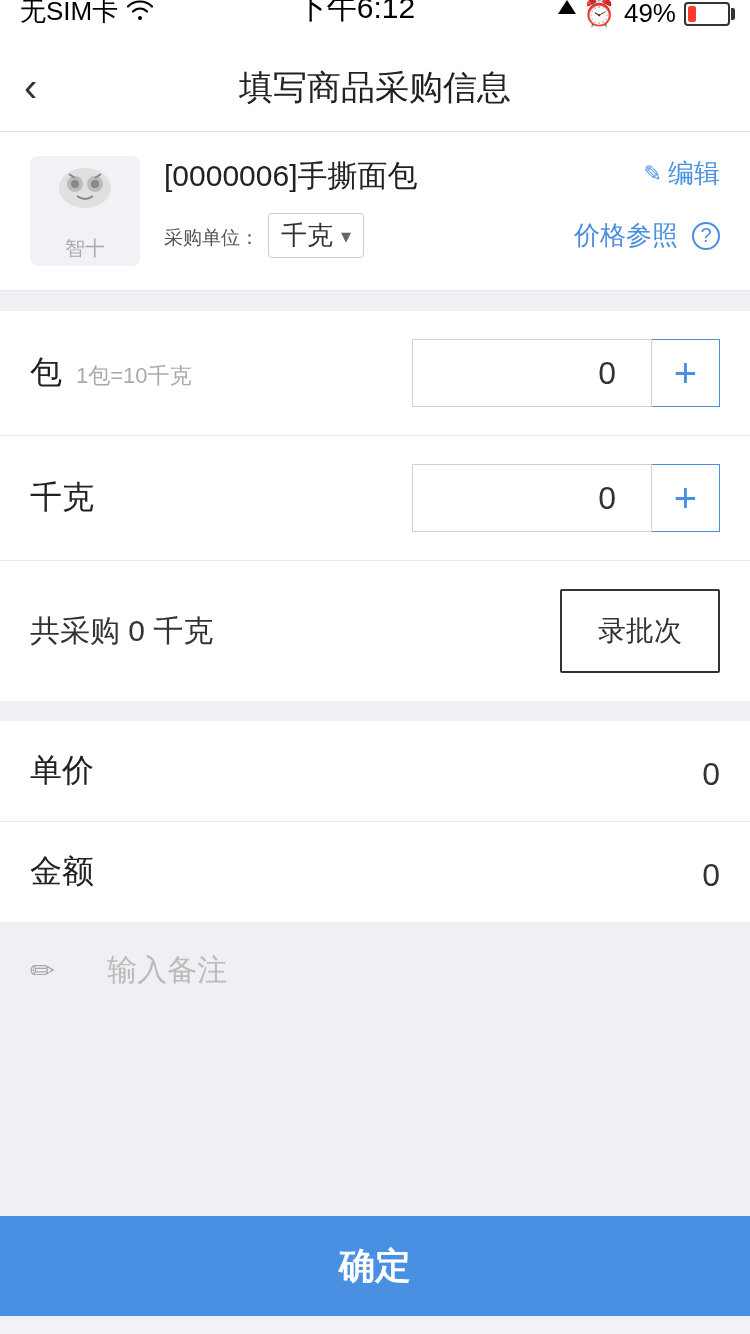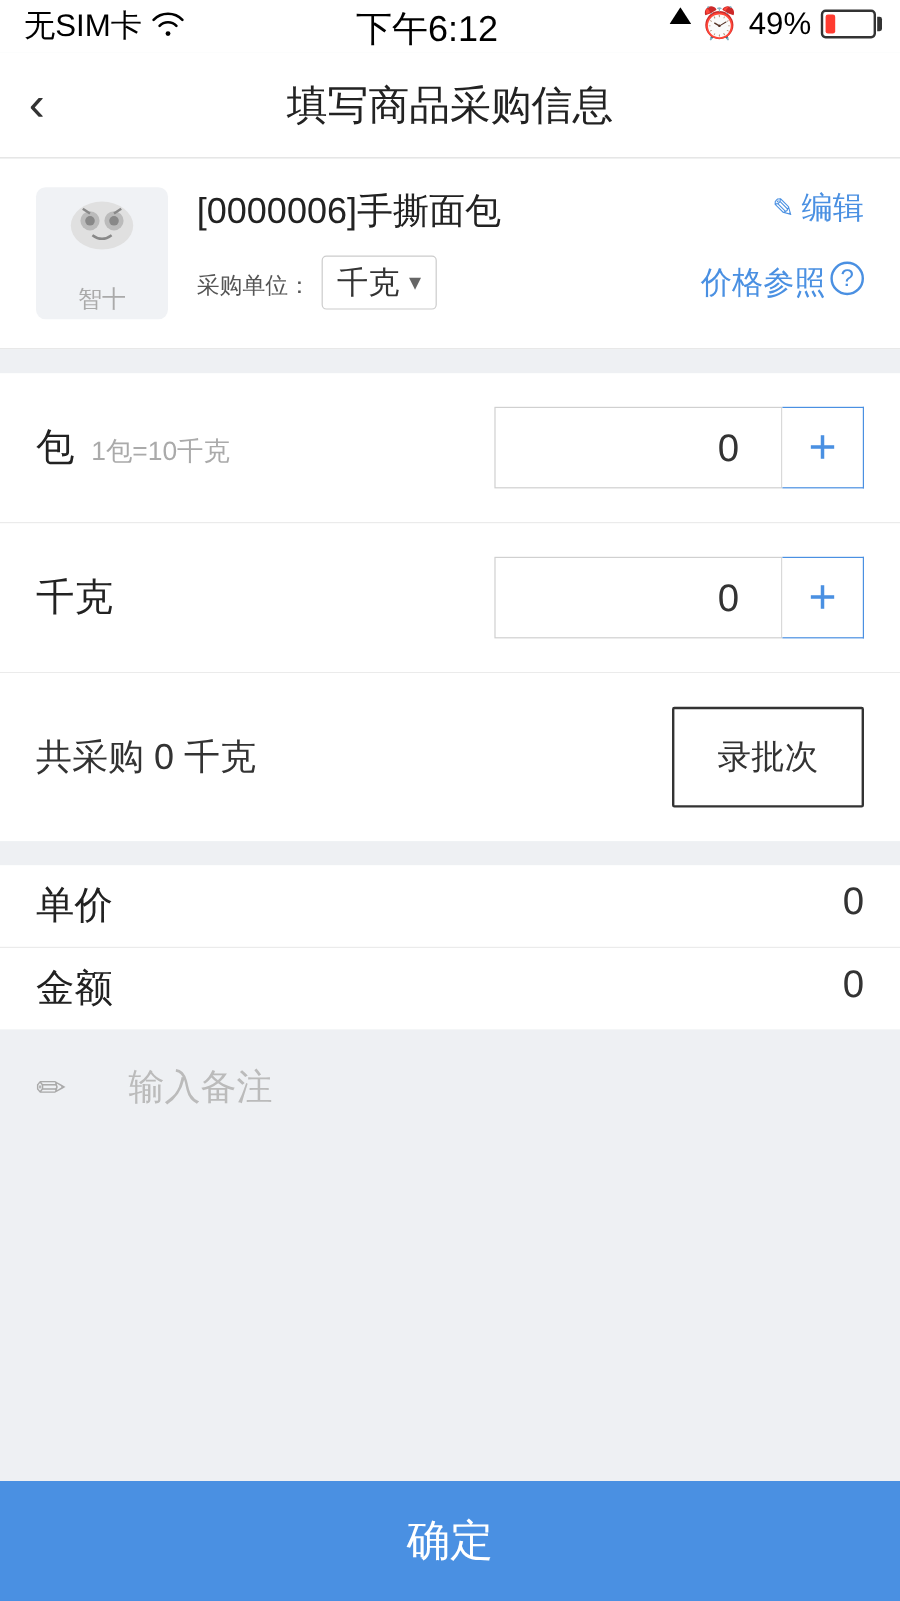--- a/index.html
+++ b/index.html
@@ -12,23 +12,23 @@
       font-size: 32px;
       color: #333;
     }
 
     
     .status-bar {
       width: 750px;
       height: 44px;
       background: #fff;
       display: flex;
-      align-items: flex-start;
-      justify-content: space-between;
-      padding: 4px 20px;
+      align-items: flex-end;
+      justify-content: space-between;
+      padding: 15px 20px;
       font-size: 28px;
       color: #000;
     }
     .status-left {
       display: flex;
       align-items: center;
       gap: 8px;
       font-size: 26px;
     }
     .status-center {
@@ -166,21 +166,22 @@
       font-size: 26px;
       color: #333;
       cursor: pointer;
     }
     .unit-arrow {
       font-size: 20px;
       color: #666;
     }
     .price-ref {
       display: flex;
-      gap: 4px;
+      align-items: center;
+      gap: 14px;
       color: #4a90e2;
       font-size: 26px;
       cursor: pointer;
     }
     .price-ref-icon {
       width: 28px;
       height: 28px;
       border: 2px solid #4a90e2;
       border-radius: 50%;
       display: flex;
@@ -274,23 +275,23 @@
       border-radius: 2px;
     }
 
     
     .price-section {
       background: #fff;
       margin-top: 0;
     }
     .price-row {
       display: flex;
-      align-items: flex-start;
-      justify-content: space-between;
-      padding: 12px 30px;
+      align-items: flex-end;
+      justify-content: space-between;
+      padding: 28px 30px;
       border-bottom: 1px solid #ebebeb;
     }
     .price-row:last-child {
       border-bottom: none;
     }
     .price-label {
       font-size: 32px;
       color: #222;
     }
     .price-value {
@@ -330,22 +331,23 @@
       height: 100px;
       background: #4a90e2;
       color: #fff;
       font-size: 36px;
       border: none;
       cursor: pointer;
       display: flex;
       align-items: center;
       justify-content: center;
       position: fixed;
-      bottom: 0;
+      bottom: 18px;
       left: 0;
+      font-weight: bold;
     }
 
     .page-wrapper {
       display: flex;
       flex-direction: column;
       min-height: 1334px;
       padding-bottom: 100px;
     }
   </style>
 </head>

